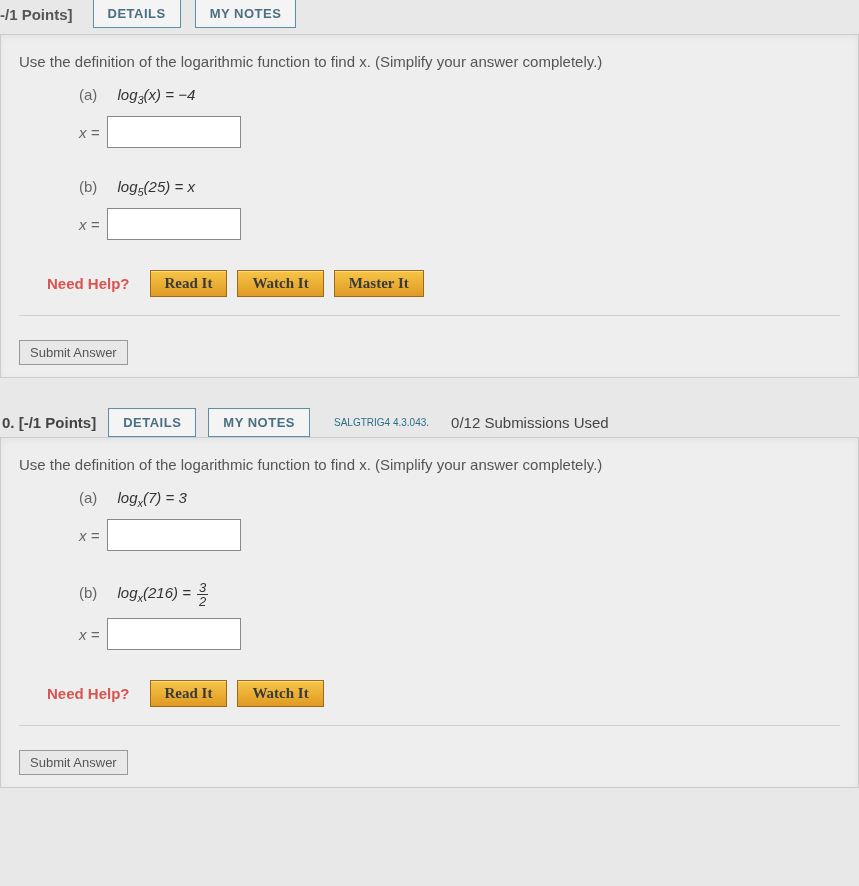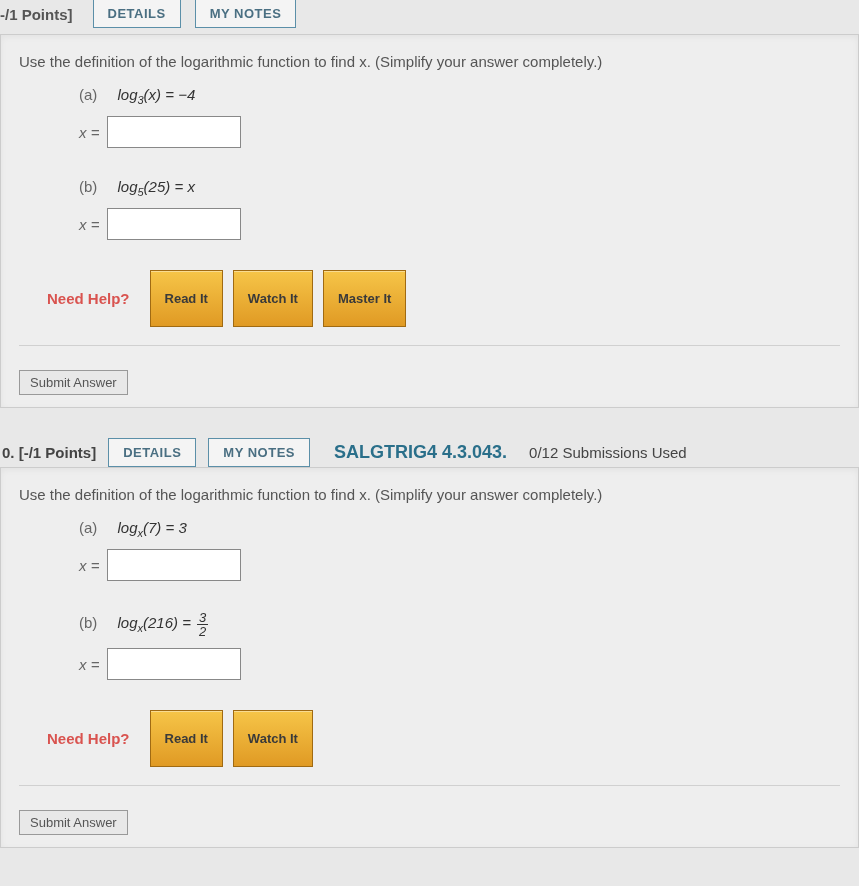--- a/index.html
+++ b/index.html
@@ -92,25 +92,26 @@
   .help-row {
     margin: 10px 0 18px 28px;
     display: flex;
     align-items: center;
     gap: 10px;
   }
   .gold-btn {
     background: linear-gradient(#f6c548, #e09a24);
     border: 1px solid #a06a12;
     color: #3a3a3a;
-    font-size: 13px;
-    font-weight: bold;
-    padding: 20px 14px;
+    font-size: 15px;
+    font-weight: bold;
+    padding: 4px 14px;
     cursor: pointer;
     box-shadow: inset 0 1px 0 rgba(255,255,255,0.4);
+    font-family: Liberation Serif, serif;
   }
   .submit-row {
     margin-top: 10px;
     padding-top: 24px;
     border-top: 1px solid #d0d0d0;
   }
   .submit-btn {
     background: #e8e8e8;
     border: 1px solid #999;
     color: #555;
@@ -125,22 +126,22 @@
     margin-top: 30px;
     padding-left: 2px;
   }
   .qnum {
     font-weight: bold;
     color: #444;
     font-size: 15px;
   }
   .src-code {
     color: #2a6f8a;
-    font-weight: bold;
-    font-size: 18px;
+    font-weight: normal;
+    font-size: 10px;
     margin-left: 12px;
   }
   .sub-used {
     color: #444;
     font-size: 15px;
     margin-left: 10px;
   }
   .sub-txt {
     font-size: 11px;
     vertical-align: sub;

